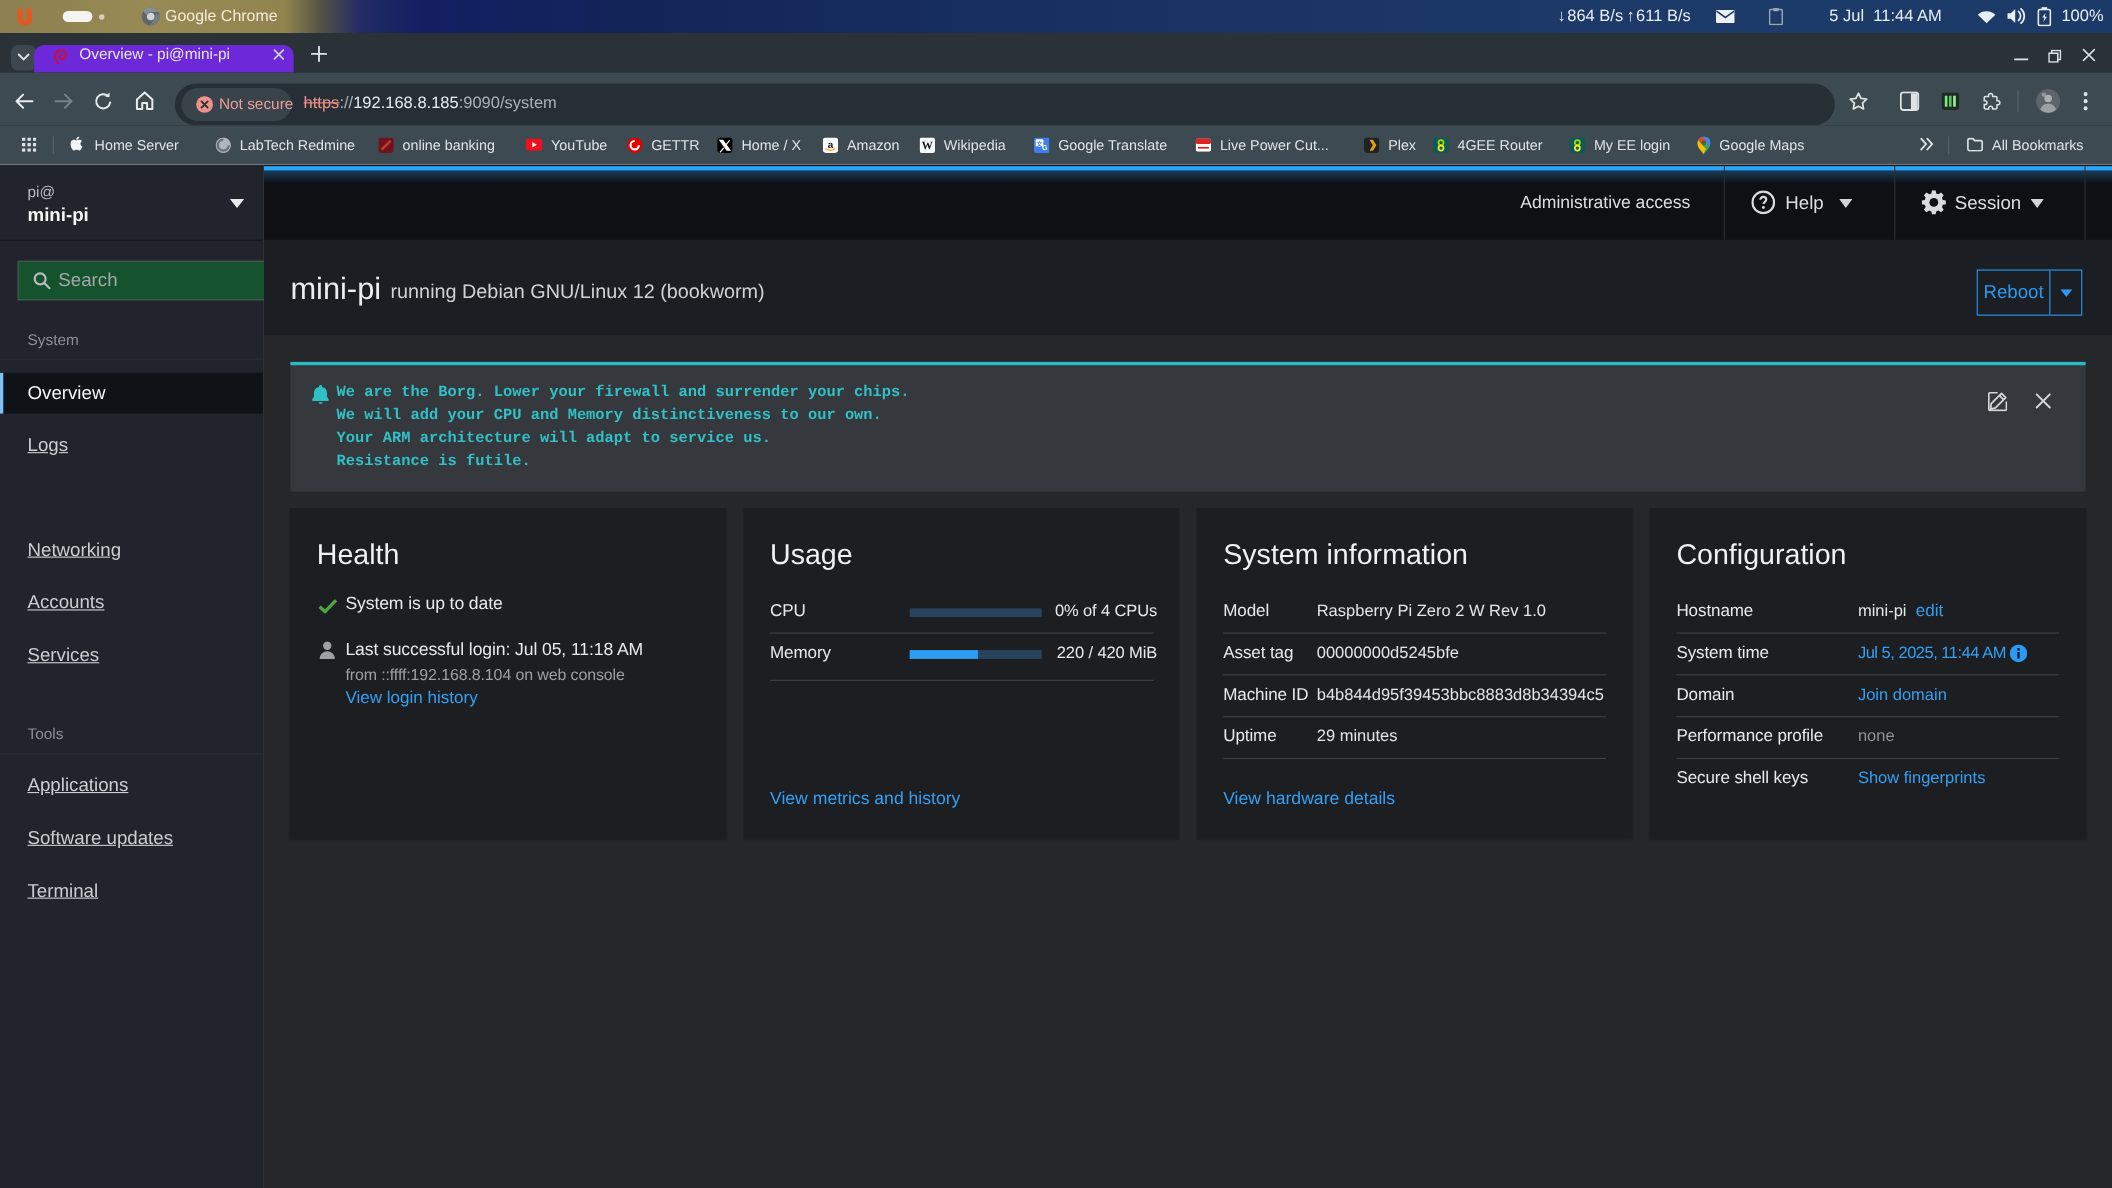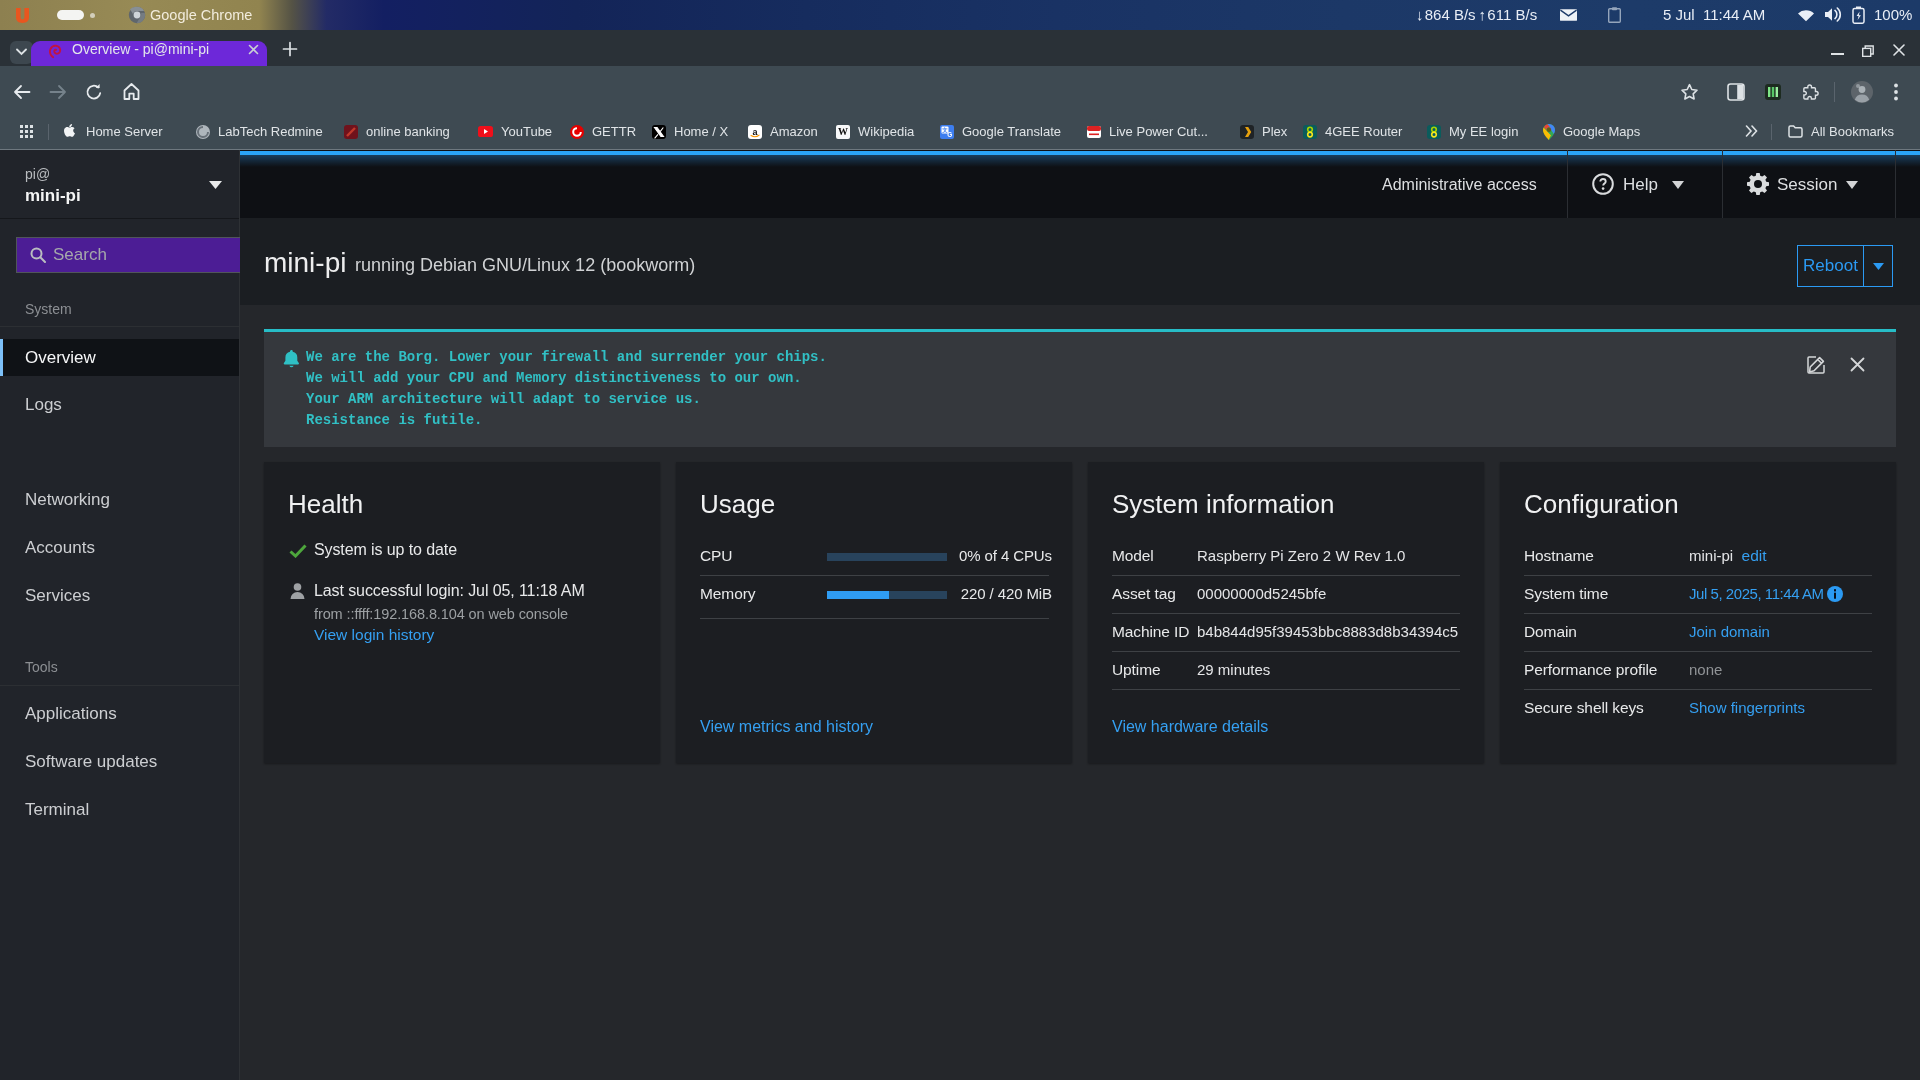--- a/index.html
+++ b/index.html
@@ -27,25 +27,25 @@
 #url .host{color:#e8edf0;}
 
 #bookmarks{left:0;top:114px;width:1920px;height:36px;background:#3e4a52;border-bottom:1px solid #6e787f;}
 .bm{position:absolute;top:0;height:35px;display:flex;align-items:center;}
 .bm .lbl{font-size:13px;color:#e0e4e7;margin-left:8px;white-space:nowrap;}
 
 #sidebar{left:0;top:150px;width:240px;height:930px;background:#21242a;border-right:1px solid #2e3135;}
 #host{position:absolute;left:0;top:0;width:239px;height:69px;border-bottom:1px solid #15171b;}
 #host .l1{position:absolute;left:25px;top:16px;font-size:14px;color:#b9bcbf;}
 #host .l2{position:absolute;left:25px;top:36px;font-size:17px;font-weight:bold;color:#f4f5f5;}
-#search{position:absolute;left:16px;top:87px;width:240px;height:36px;background:#4c1d95;border:1px solid #51555a;}
+#search{position:absolute;left:16px;top:87px;width:240px;height:36px;background:#14532d;border:1px solid #51555a;}
 #search span{position:absolute;left:36px;top:7px;font-size:17px;color:#a5a8ab;}
 .navsec{position:absolute;left:25px;font-size:14px;color:#8c8f93;}
 .hr{position:absolute;left:0;width:239px;height:1px;background:#2c2f33;}
-.navitem{position:absolute;left:0;width:239px;height:48px;font-size:17px;color:#ccced1;line-height:48px;padding-left:25px;}
+.navitem{position:absolute;left:0;width:239px;height:48px;font-size:17px;color:#ccced1;line-height:48px;padding-left:25px;text-decoration:underline;}
 #nav-sel{position:absolute;left:0;top:189px;width:239px;height:37px;background:#0f1216;border-left:3px solid #7cc0f8;}
 #nav-sel span{position:absolute;left:22px;top:0;line-height:37px;font-size:17px;color:#f6f7f8;}
 
 #masthead{left:240px;top:150px;width:1680px;height:84px;background:#0e1014;}
 #mh-blue{position:absolute;left:0;top:1px;width:1680px;height:4px;background:#2aa4f7;}
 #mh-glow{position:absolute;left:0;top:5px;width:1680px;height:12px;background:linear-gradient(180deg,rgba(42,130,200,.40),rgba(14,16,20,0));}
 .mh-sep{position:absolute;top:0;width:1px;height:68px;background:#2b2e33;}
 .mh-txt{position:absolute;font-size:16px;color:#dddfe1;}
 
 #pageband{left:240px;top:218px;width:1680px;height:87px;background:#1b1e22;}
@@ -140,20 +140,30 @@
   <svg class="abs" style="left:49px;top:17px" width="18" height="18" viewBox="0 0 18 18">
       <path d="M1.5 9H16M10 3l6 6-6 6" fill="none" stroke="#75828b" stroke-width="1.8" stroke-linecap="round" stroke-linejoin="round"></path>
     </svg>
   <svg class="abs" style="left:85px;top:17px" width="18" height="18" viewBox="0 0 18 18">
       <path d="M15.2 10.1a6.4 6.4 0 1 1-1.9-5.6" fill="none" stroke="#e7ebee" stroke-width="1.8" stroke-linecap="round"></path>
       <path d="M14.6 1v4h-4z" fill="#e7ebee"></path>
     </svg>
   <svg class="abs" style="left:122px;top:16px" width="19" height="19" viewBox="0 0 19 19">
       <path d="M2.5 8.5 9.5 2l7 6.5V17h-4.8v-5.4H7.3V17H2.5z" fill="none" stroke="#e7ebee" stroke-width="1.8" stroke-linejoin="round"></path>
     </svg>
+  <div class="abs" id="urlbar">
+    <div id="chip">
+      <svg style="position:absolute;left:13px;top:7px" width="16" height="16" viewBox="0 0 16 16">
+          <circle cx="8" cy="8" r="7.6" fill="#ec938c"></circle>
+          <path d="M5.2 5.2l5.6 5.6M10.8 5.2l-5.6 5.6" stroke="#283036" stroke-width="1.7" stroke-linecap="round"></path>
+        </svg>
+      <span>Not secure</span>
+    </div>
+    <div id="url"><span class="h">https</span><span>://</span><span class="host">192.168.8.185</span><span>:9090/system</span></div>
+  </div>
   <svg class="abs" style="left:1680px;top:17px" width="19" height="18" viewBox="0 0 19 18">
       <path d="M9.5 1.7l2.3 4.8 5.2.7-3.8 3.6.9 5.2-4.6-2.5-4.6 2.5.9-5.2L2 7.2l5.2-.7z" fill="none" stroke="#dde2e5" stroke-width="1.6" stroke-linejoin="round"></path>
     </svg>
   <svg class="abs" style="left:1727px;top:17px" width="18" height="18" viewBox="0 0 18 18">
       <rect x="1" y="1" width="16" height="16" rx="2.5" fill="none" stroke="#dde2e5" stroke-width="1.6"></rect>
       <rect x="10.2" y="1.8" width="6" height="14.4" fill="#dde2e5"></rect>
     </svg>
   <svg class="abs" style="left:1765px;top:18px" width="16" height="16" viewBox="0 0 16 16">
       <rect width="16" height="16" rx="3" fill="#1d2b20"></rect>
       <rect x="3" y="3" width="2.4" height="10" fill="#7ee787"></rect>

